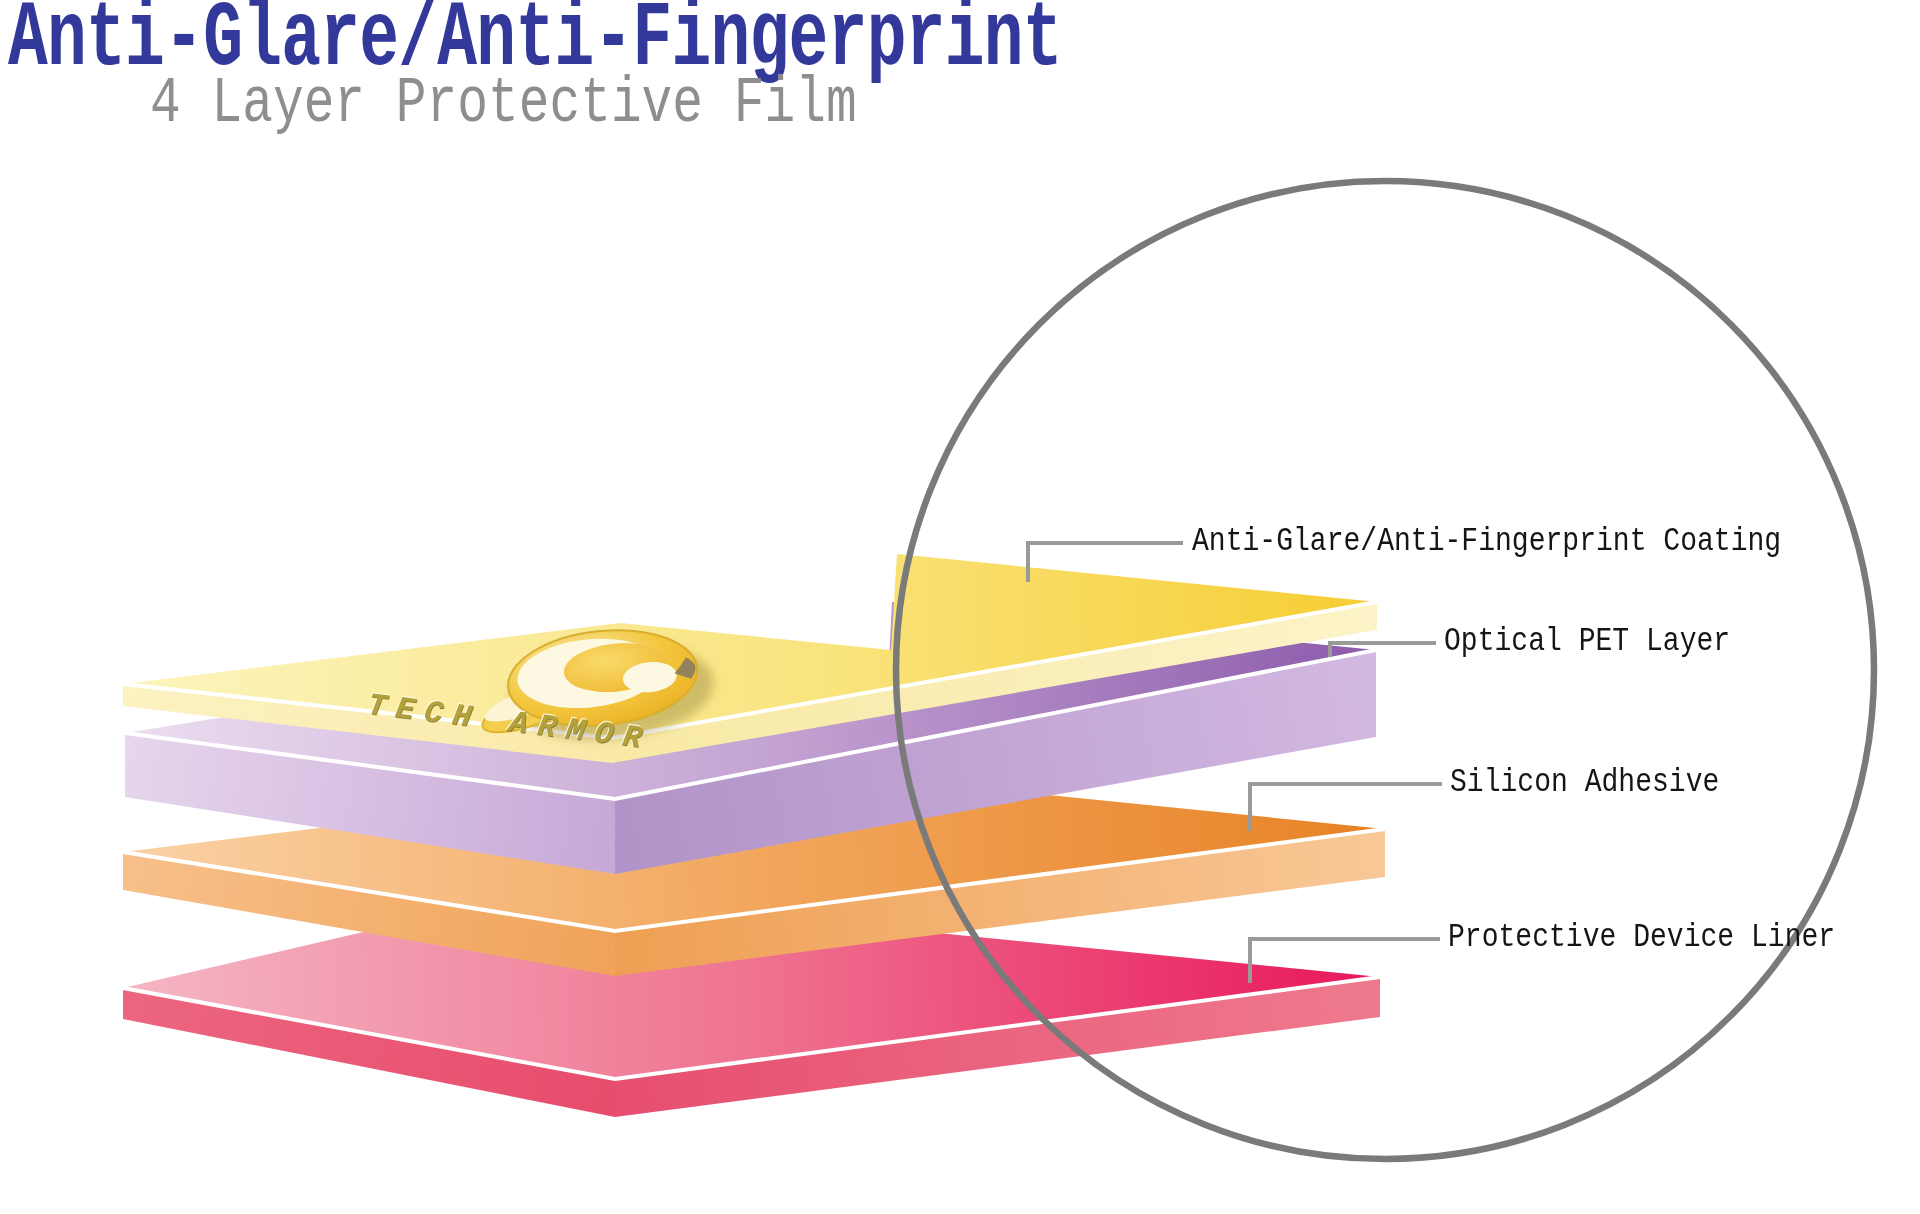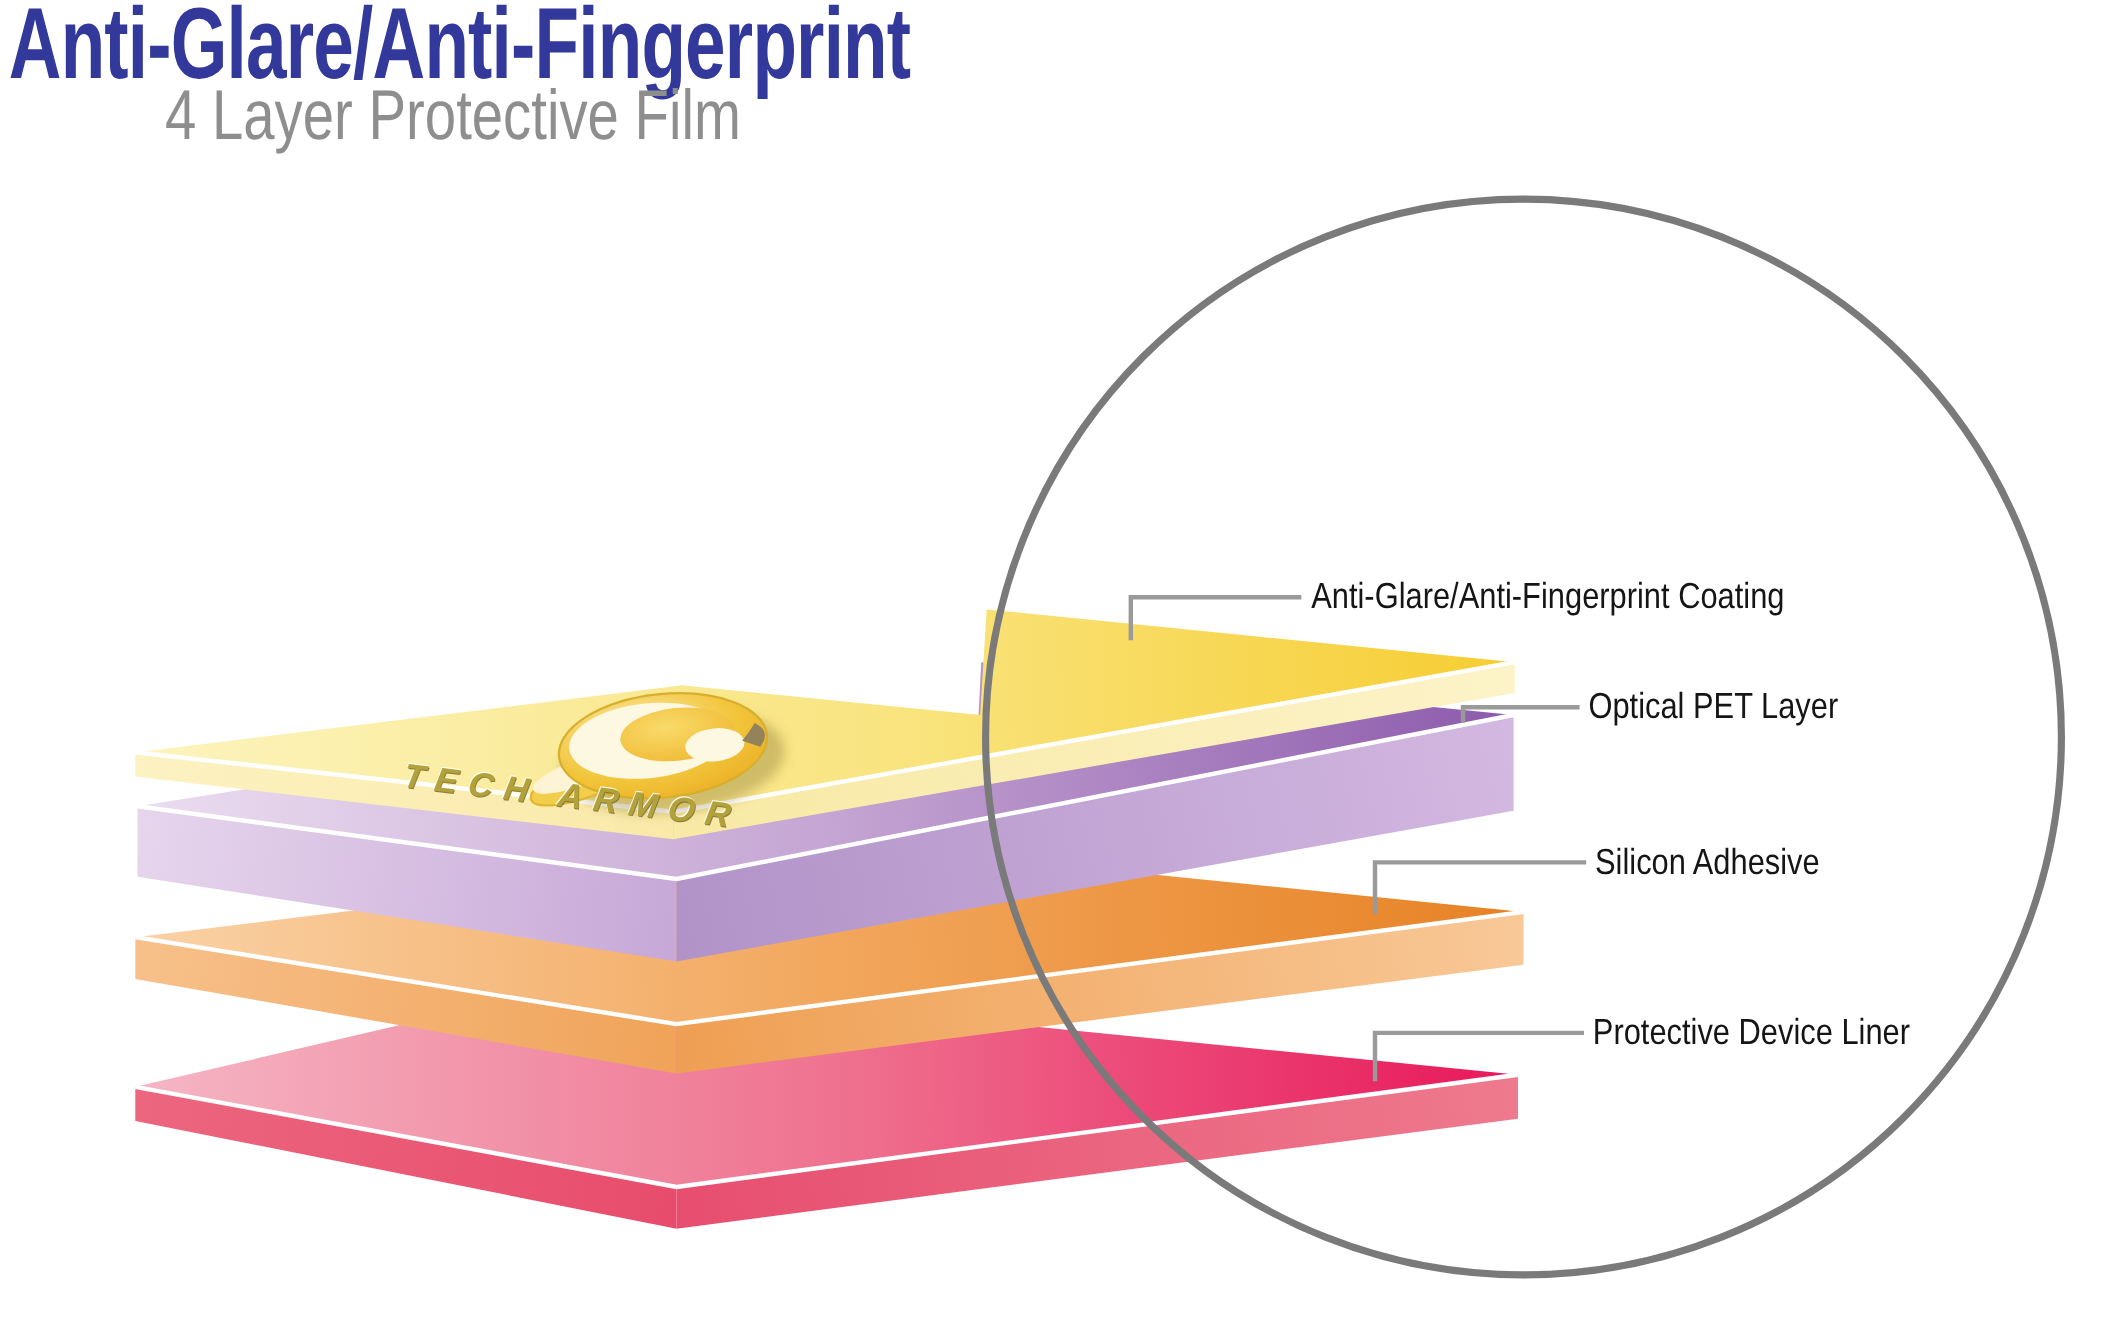--- a/index.html
+++ b/index.html
@@ -1,17 +1,17 @@
 <!DOCTYPE html>
 <html><head>
 <meta charset="utf-8">
 <style>
   html,body{margin:0;padding:0;background:#ffffff;}
   .canvas{position:relative;width:1920px;height:1214px;background:#ffffff;overflow:hidden;
-          font-family:Liberation Sans, sans-serif;}
+          font-family:Liberation Mono, monospace;}
   .stage{position:absolute;left:0;top:0;}
   .page-title{position:absolute;left:8px;top:-6px;font-size:92px;font-weight:bold;
               letter-spacing:-1px;line-height:1;white-space:nowrap;
               transform:scaleX(0.72);transform-origin:left top;}
   .page-subtitle{position:absolute;left:150px;top:72px;font-size:64px;font-weight:400;
               line-height:1;white-space:nowrap;transform:scaleX(0.80);transform-origin:left top;}
   .layer-label{position:absolute;font-size:33px;font-weight:400;line-height:1;white-space:nowrap;
               transform:translateY(-54%) scaleX(0.85);transform-origin:left center;}
   .brand-text{position:absolute;left:374px;top:688px;font-size:31px;font-weight:bold;
               letter-spacing:10px;white-space:nowrap;color:#B3A23B;

